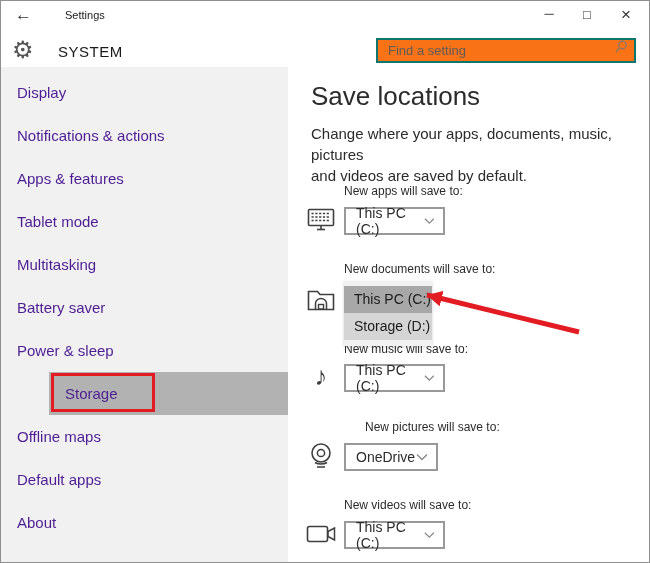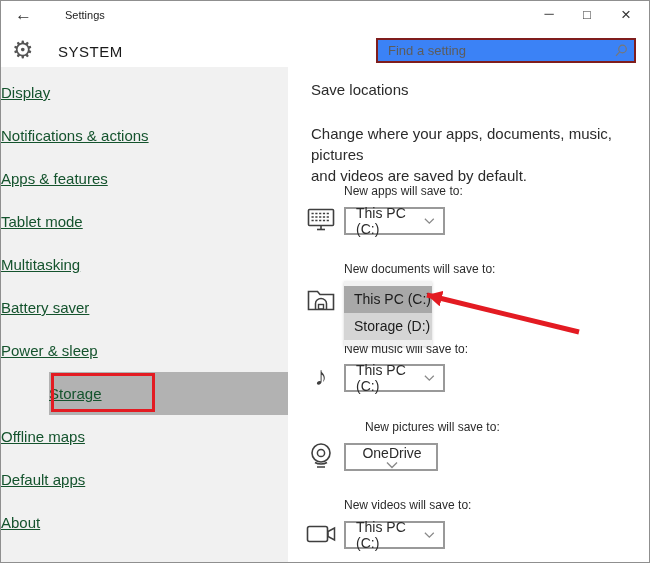--- a/index.html
+++ b/index.html
@@ -14,49 +14,49 @@
   .ctrl{position:absolute;top:4px;width:28px;height:20px;text-align:center;color:#333;cursor:pointer;}
   .ctrl-min{left:534px;font-size:13px;line-height:18px;}
   .ctrl-max{left:572px;font-size:13px;line-height:20px;}
   .ctrl-close{left:611px;font-size:17px;line-height:19px;}
   
   .gear{position:absolute;left:11px;top:35px;font-size:24px;color:#555;}
   .systitle{position:absolute;left:57px;top:42px;font-size:15px;letter-spacing:.5px;color:#1a1a1a;}
   
   .searchbox{
     position:absolute;left:375px;top:37px;width:260px;height:25px;box-sizing:border-box;
-    border:2px solid #7f1d1d;background:#3b82f6;display:flex;align-items:center;padding:0 6px 0 8px;
+    border:2px solid #0f766e;background:#f97316;display:flex;padding:0 6px 0 8px;
   }
   .searchbox input{
     flex:1;border:none;outline:none;background:transparent;font-family:"Liberation Sans",sans-serif;
     font-size:13px;color:#333;
   }
   .searchbox input::placeholder{color:#5c5c5c;opacity:1;}
   
   .sidebar{
     position:absolute;left:0;top:66px;width:287px;height:497px;background:#f1f1f1;padding-top:4px;box-sizing:border-box;
   }
   .nav-item{
-    position:relative;height:43px;line-height:43px;font-size:15px;color:#14532d;cursor:pointer;text-decoration:underline;
+    position:relative;height:43px;line-height:43px;padding-left:16px;font-size:15px;color:#4c1d95;cursor:pointer;
   }
   .nav-item.selected{background:#b2b2b2;margin-left:48px;}
   .red-box{
     position:absolute;left:2px;top:1px;width:98px;height:33px;border:3px solid #e31b22;pointer-events:none;
   }
   
-  .page-title{position:absolute;left:310px;top:80px;font-size:15px;font-weight:400;color:#2b2b2b;}
+  .page-title{position:absolute;left:310px;top:80px;font-size:26px;font-weight:400;color:#2b2b2b;}
   .page-desc{position:absolute;left:310px;top:122px;font-size:15px;line-height:21px;color:#2b2b2b;white-space:pre-line;}
   .sec-label{position:absolute;left:343px;font-size:12px;color:#2b2b2b;z-index:1;}
   .sec-icon{position:absolute;left:304px;width:32px;text-align:center;z-index:1;color:#3f3f3f;}
   .dd{
     position:absolute;left:343px;width:101px;height:28px;box-sizing:border-box;border:2px solid #999;
     background:#fff;display:flex;align-items:center;justify-content:space-between;
     padding:0 8px 0 10px;font-size:14px;color:#2b2b2b;cursor:pointer;z-index:1;
   }
-  .dd.dd-onedrive{width:94px;flex-direction:column;}
+  .dd.dd-onedrive{width:94px;}
   .dd-open{
     position:absolute;left:343px;top:280px;width:88px;background:#f1f1f1;
     padding:5px 0 6px 0;z-index:5;box-shadow:0 1px 3px rgba(0,0,0,.18);
   }
   .dd-opt{height:27px;line-height:27px;padding-left:10px;font-size:14px;color:#1c1c1c;cursor:pointer;}
   .dd-opt.active{background:#a8a8a8;}
   .dd-opt.plain{background:#d5d5d5;}
   .note{font-size:26px;line-height:26px;}
   .arrow-svg{position:absolute;left:412px;top:283px;z-index:6;overflow:visible;pointer-events:none;}
   svg.ic{display:block;margin:0 auto;}

